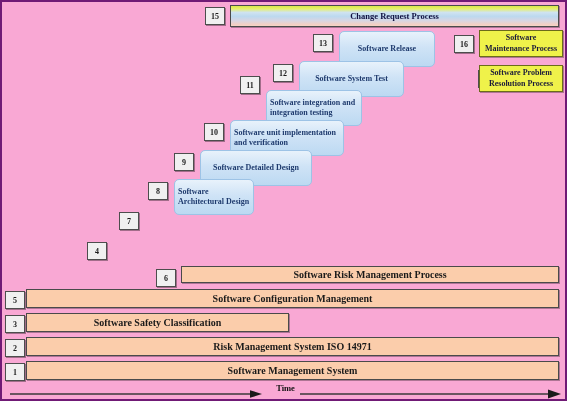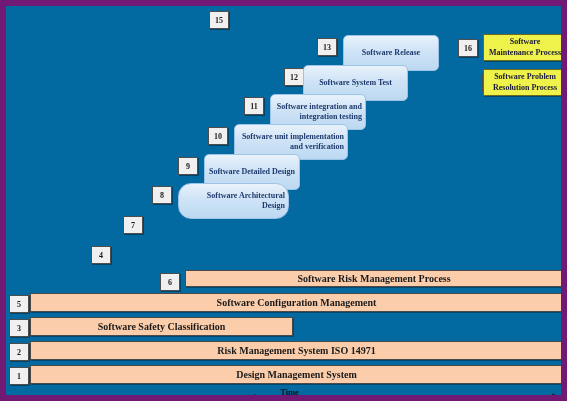--- a/index.html
+++ b/index.html
@@ -1,42 +1,42 @@
 <!DOCTYPE html>
 <html><head>
 <meta charset="utf-8">
 <style>
   html,body{margin:0;padding:0;background:#ffffff;}
   body{font-family:"Liberation Serif",serif;}
   #canvas{
     position:relative;
     width:567px;height:401px;
-    background:#0369a1;
-    border:6px solid #701a75;
+    background:#f9a8d4;
+    border:2px solid #701a75;
     box-sizing:border-box;
     overflow:hidden;
   }
   .num{
     position:absolute;
     width:20px;height:18px;
     background:#f0f0f0;
     border:1.5px solid #4d4d4d;
     box-shadow:1px 1px 0 rgba(0,0,0,.35);
     display:flex;align-items:center;justify-content:center;
     font-size:8px;font-weight:bold;color:#1a1a1a;
     font-family:"Liberation Serif",serif;
     box-sizing:border-box;
   }
   .bluebox{
     position:absolute;
     background:linear-gradient(to bottom,#e8f2fb 0%,#cfe3f6 45%,#bcd9f2 100%);
     border:1px solid #9dc3e6;
     border-radius:5px;
     display:flex;align-items:center;justify-content:center;
-    text-align:right;
+    text-align:left;
     font-size:8px;font-weight:bold;color:#1f3b6e;
     line-height:1.25;
     box-sizing:border-box;
     padding:17px 3px;
   }
   .yellowbox{
     position:absolute;
     background:#eff24a;
     border:1.5px solid #6b6b1a;
     box-shadow:1px 1px 0 rgba(0,0,0,.3);
@@ -76,63 +76,64 @@
     font-size:8.5px;font-weight:bold;color:#111;
     font-family:"Liberation Serif",serif;
   }
 </style>
 </head>
 <body>
 
 <div id="canvas">
 
   <div class="num" style="left:203px;top:5px;">15</div>
+  <div class="gradbar" style="left:228px;top:3px;width:329px;height:22px;">Change Request Process</div>
 
   <div class="num" style="left:452px;top:33px;">16</div>
   <div class="yellowbox" style="left:477px;top:28px;width:84px;height:27px;">Software Maintenance Process</div>
 
   <div class="num" style="left:476px;top:68px;">14</div>
   <div class="yellowbox" style="left:477px;top:63px;width:84px;height:27px;font-family:Liberation Serif, serif;">Software Problem Resolution Process</div>
 
   <div class="num" style="left:311px;top:32px;">13</div>
   <div class="bluebox" style="left:337px;top:29px;width:96px;height:24px;">Software Release</div>
 
-  <div class="num" style="left:278px;top:62px;">12</div>
+  <div class="num" style="left:271px;top:62px;">12</div>
   <div class="bluebox" style="left:297px;top:59px;width:105px;height:24px;">Software System Test</div>
 
-  <div class="num" style="left:238px;top:91px;">11</div>
+  <div class="num" style="left:238px;top:74px;">11</div>
   <div class="bluebox" style="left:264px;top:88px;width:96px;height:26px;">Software integration and integration testing</div>
 
   <div class="num" style="left:202px;top:121px;">10</div>
   <div class="bluebox" style="left:228px;top:118px;width:114px;height:26px;">Software unit implementation and verification</div>
 
   <div class="num" style="left:172px;top:151px;">9</div>
-  <div class="bluebox" style="left:198px;top:148px;width:96px;height:26px;">Software Detailed Design</div>
+  <div class="bluebox" style="left:198px;top:148px;width:112px;height:26px;">Software Detailed Design</div>
 
   <div class="num" style="left:146px;top:180px;">8</div>
-  <div class="bluebox" style="left:172px;top:177px;width:111px;height:26px;border-radius:13px;">Software Architectural Design</div>
+  <div class="bluebox" style="left:172px;top:177px;width:80px;height:26px;">Software Architectural Design</div>
 
   <div class="num" style="left:117px;top:210px;">7</div>
 
   <div class="num" style="left:85px;top:240px;">4</div>
 
   <div class="num" style="left:154px;top:267px;">6</div>
   <div class="orangebar" style="left:179px;top:264px;width:378px;height:17px;">Software Risk Management Process</div>
 
   <div class="num" style="left:3px;top:289px;">5</div>
   <div class="orangebar" style="left:24px;top:287px;width:533px;height:19px;">Software Configuration Management</div>
 
   <div class="num" style="left:3px;top:313px;">3</div>
   <div class="orangebar" style="left:24px;top:311px;width:263px;height:19px;">Software Safety Classification</div>
 
   <div class="num" style="left:3px;top:337px;">2</div>
   <div class="orangebar" style="left:24px;top:335px;width:533px;height:19px;">Risk Management System ISO 14971</div>
 
   <div class="num" style="left:3px;top:361px;">1</div>
-  <div class="orangebar" style="left:24px;top:359px;width:533px;height:19px;">Design Management System</div>
+  <div class="orangebar" style="left:24px;top:359px;width:533px;height:19px;">Software Management System</div>
 
   <div class="axis">
     <svg width="551" height="12" viewBox="0 0 551 12">
       <line x1="0" y1="6" x2="240" y2="6" stroke="#3a3a3a" stroke-width="1.4"></line>
       <polygon points="252,6 240,2.2 240,9.8" fill="#1a1a1a"></polygon>
       <line x1="290" y1="6" x2="538" y2="6" stroke="#3a3a3a" stroke-width="1.4"></line>
       <polygon points="551,6 538,1.6 538,10.4" fill="#1a1a1a"></polygon>
     </svg>
   </div>
   <div class="axis-label">Time</div>

